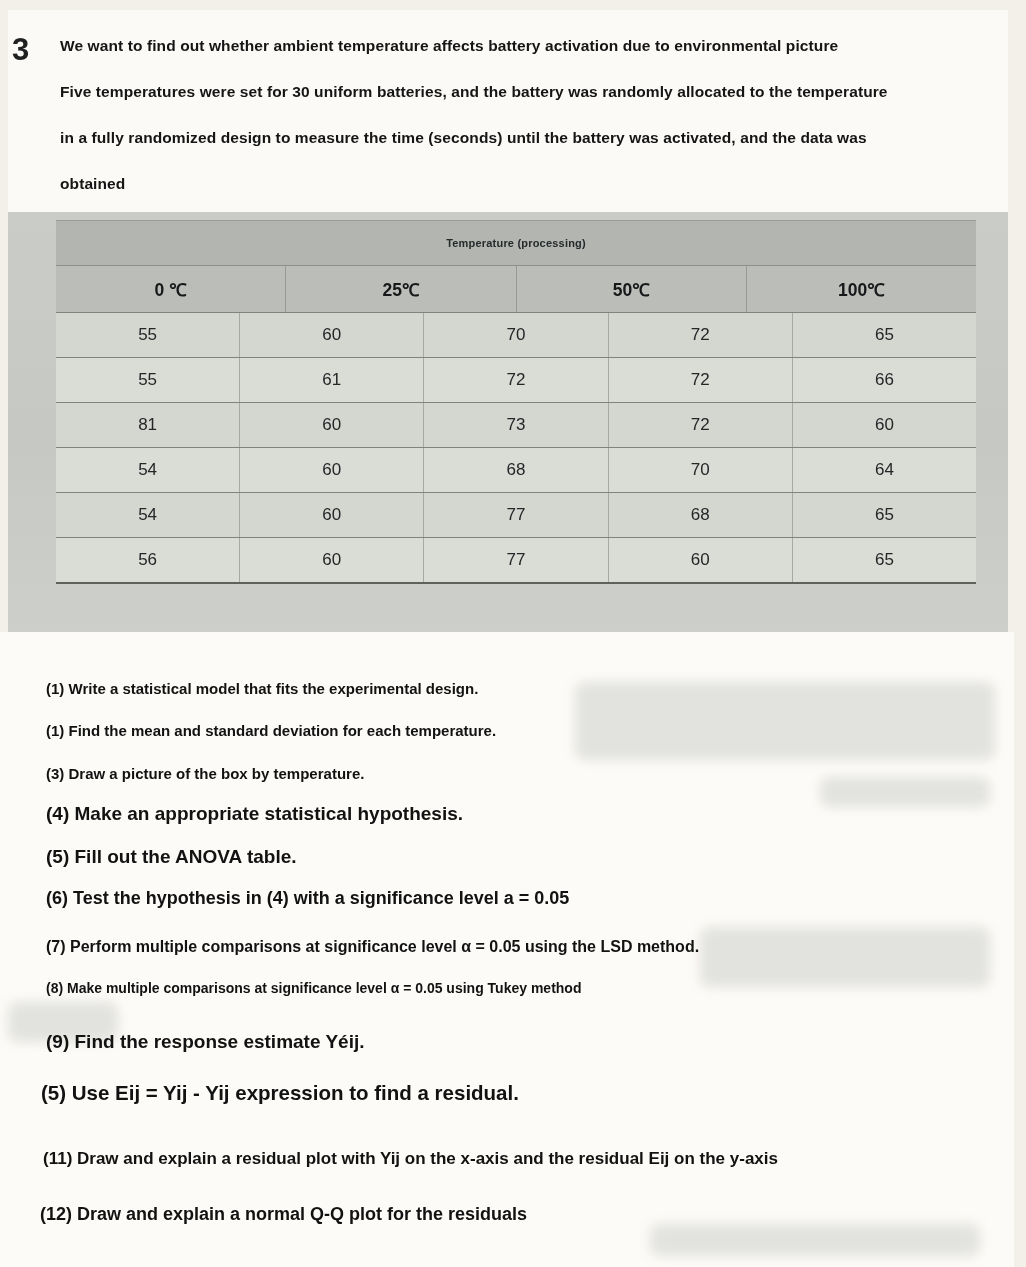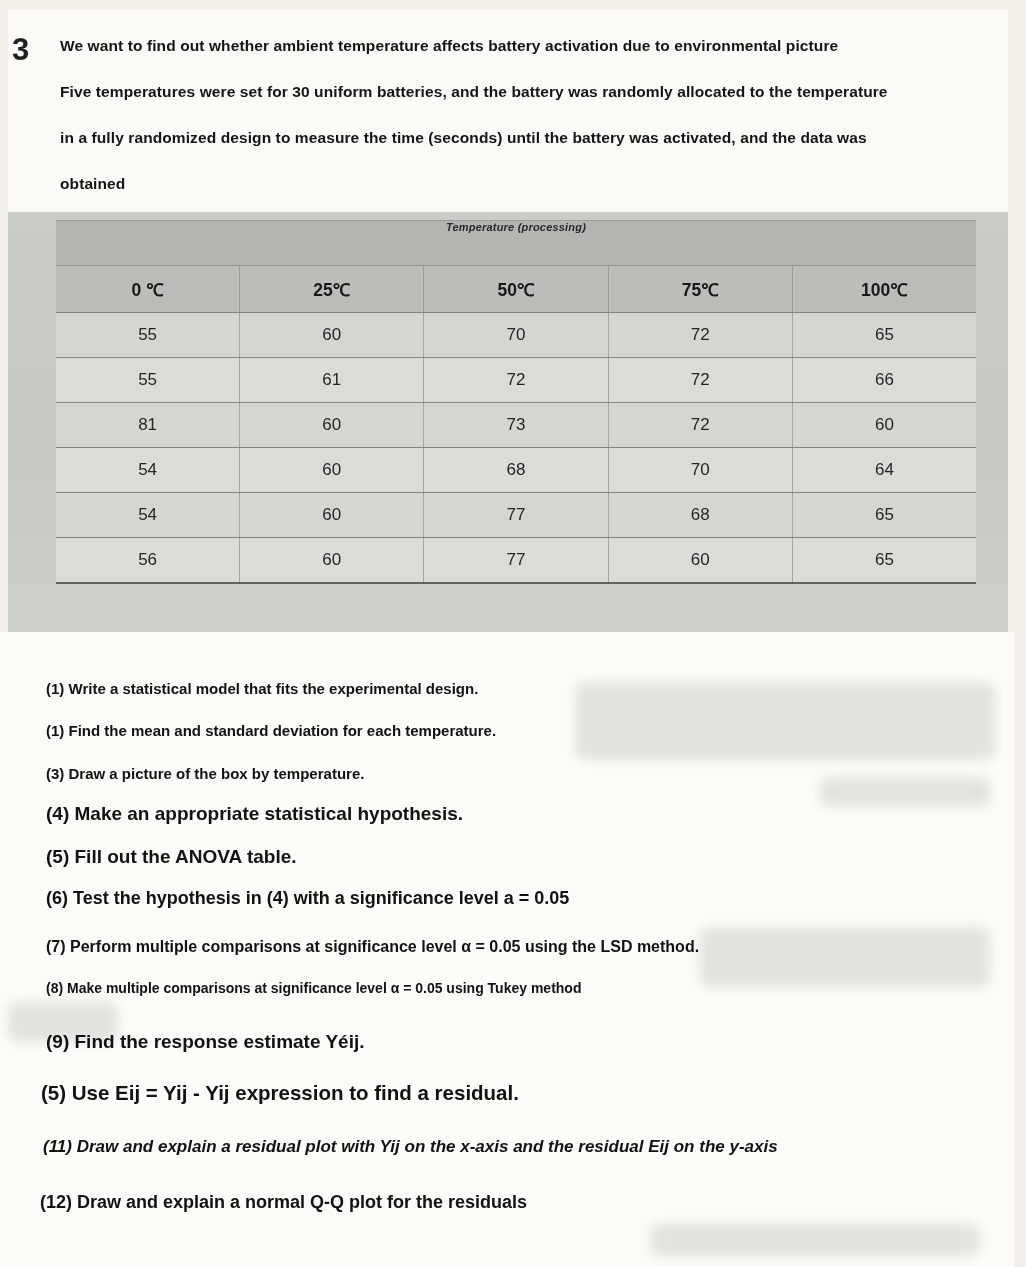--- a/index.html
+++ b/index.html
@@ -26,21 +26,21 @@
   .table-zone{
     position:absolute;left:0;top:202px;width:1000px;height:420px;
     background:linear-gradient(180deg,#c9ccc7 0%,#c5c8c3 55%,#cdcfca 100%);
   }
   .data-table{
     position:absolute;left:48px;top:8px;width:920px;
     border-bottom:2px solid #5f615c;
   }
   .caption-row{
     height:44px;background:#b2b5b0;border-top:1px solid #9a9c97;
-    display:flex;align-items:flex-start;justify-content:center;font-style:italic;
+    display:flex;align-items:center;justify-content:center;
   }
   .caption-row span{
     font-size:11px;font-weight:700;color:#272a2c;letter-spacing:.2px;
   }
   .header-row{
     display:flex;height:46px;background:#babdb8;border-top:1px solid #8d8f8a;
   }
   .hcell{
     flex:1;display:flex;align-items:center;justify-content:center;
     font-size:17.5px;font-weight:600;color:#17181a;
@@ -76,21 +76,21 @@
   #questions .q:nth-child(1){margin-top:0;}
   #questions .q:nth-child(2){margin-top:25px;}
   #questions .q:nth-child(3){margin-top:25px;}
   #questions .q:nth-child(4){margin-top:21px;}
   #questions .q:nth-child(5){margin-top:21px;}
   #questions .q:nth-child(6){margin-top:21px;}
   #questions .q:nth-child(7){margin-top:29px;}
   #questions .q:nth-child(8){margin-top:23px;}
   #questions .q:nth-child(9){margin-top:35px;}
   #questions .q:nth-child(10){margin-top:29px;margin-left:-5px;}
-  #questions .q:nth-child(11){margin-top:32px;margin-left:-3px;font-style:italic;}
+  #questions .q:nth-child(11){margin-top:44px;margin-left:-3px;}
   #questions .q:nth-child(12){margin-top:35px;margin-left:-6px;}
   
   .smudge{
     position:absolute;background:rgba(138,141,136,.22);
     border-radius:10px;filter:blur(6px);pointer-events:none;
   }
 </style>
 </head>
 <body>
 
@@ -106,21 +106,20 @@
 
   <div class="table-zone">
     <div class="data-table">
       <div class="caption-row">
         <span>Temperature (processing)</span>
       </div>
       <div class="header-row">
         <div class="hcell">0 ℃</div>
         <div class="hcell">25℃</div>
         <div class="hcell">50℃</div>
-        <div class="hcell">75℃</div>
         <div class="hcell">100℃</div>
       </div>
       <div class="data-row">
         <div class="dcell">55</div>
         <div class="dcell">60</div>
         <div class="dcell">70</div>
         <div class="dcell">72</div>
         <div class="dcell">65</div>
       </div>
       <div class="data-row">

